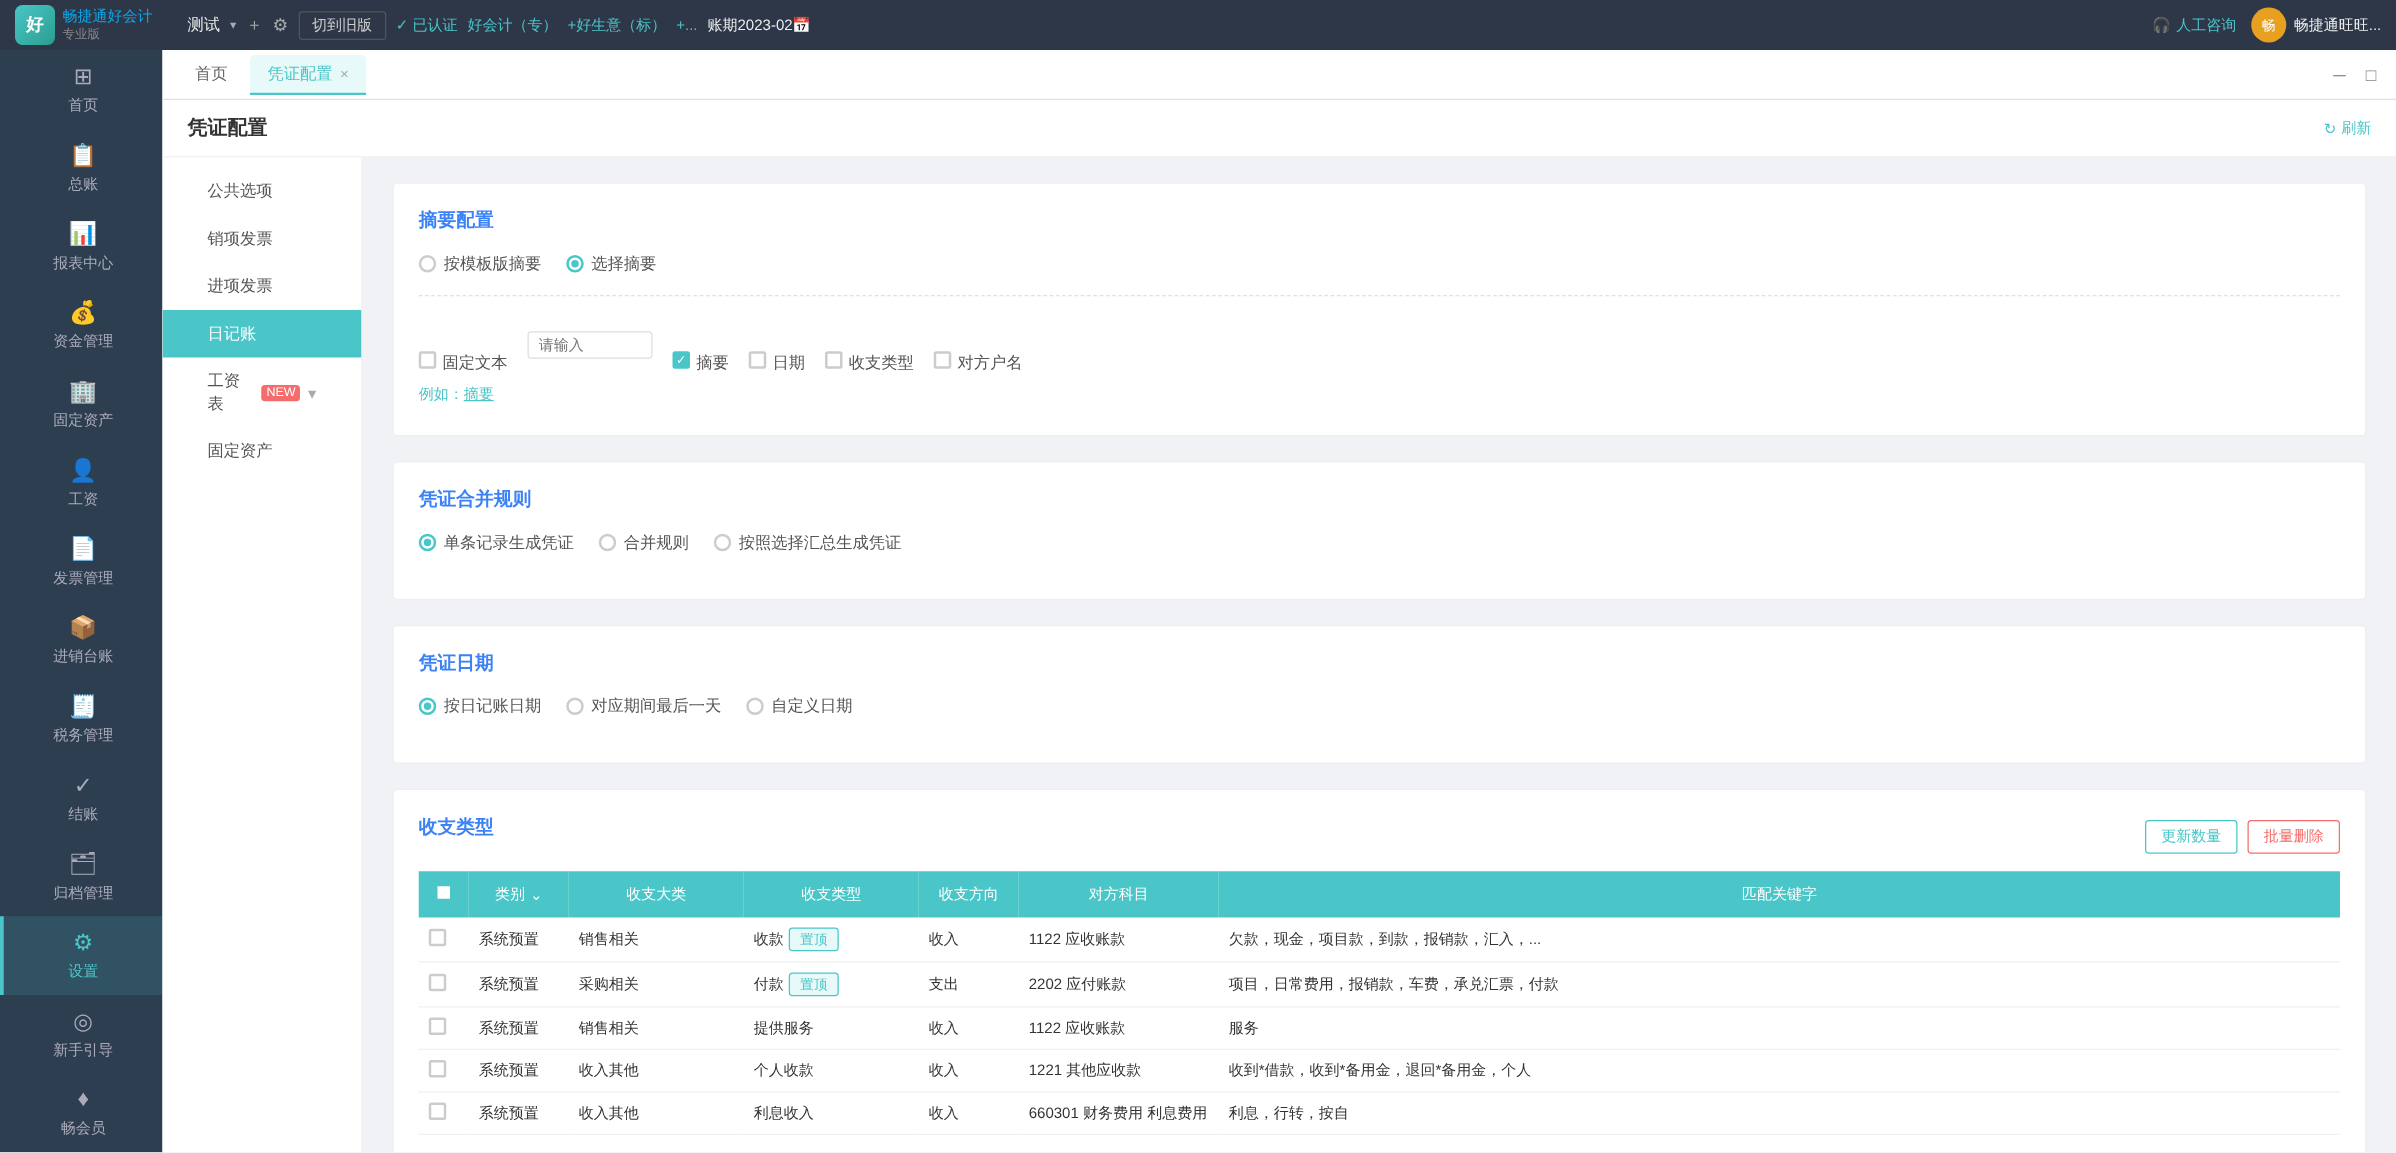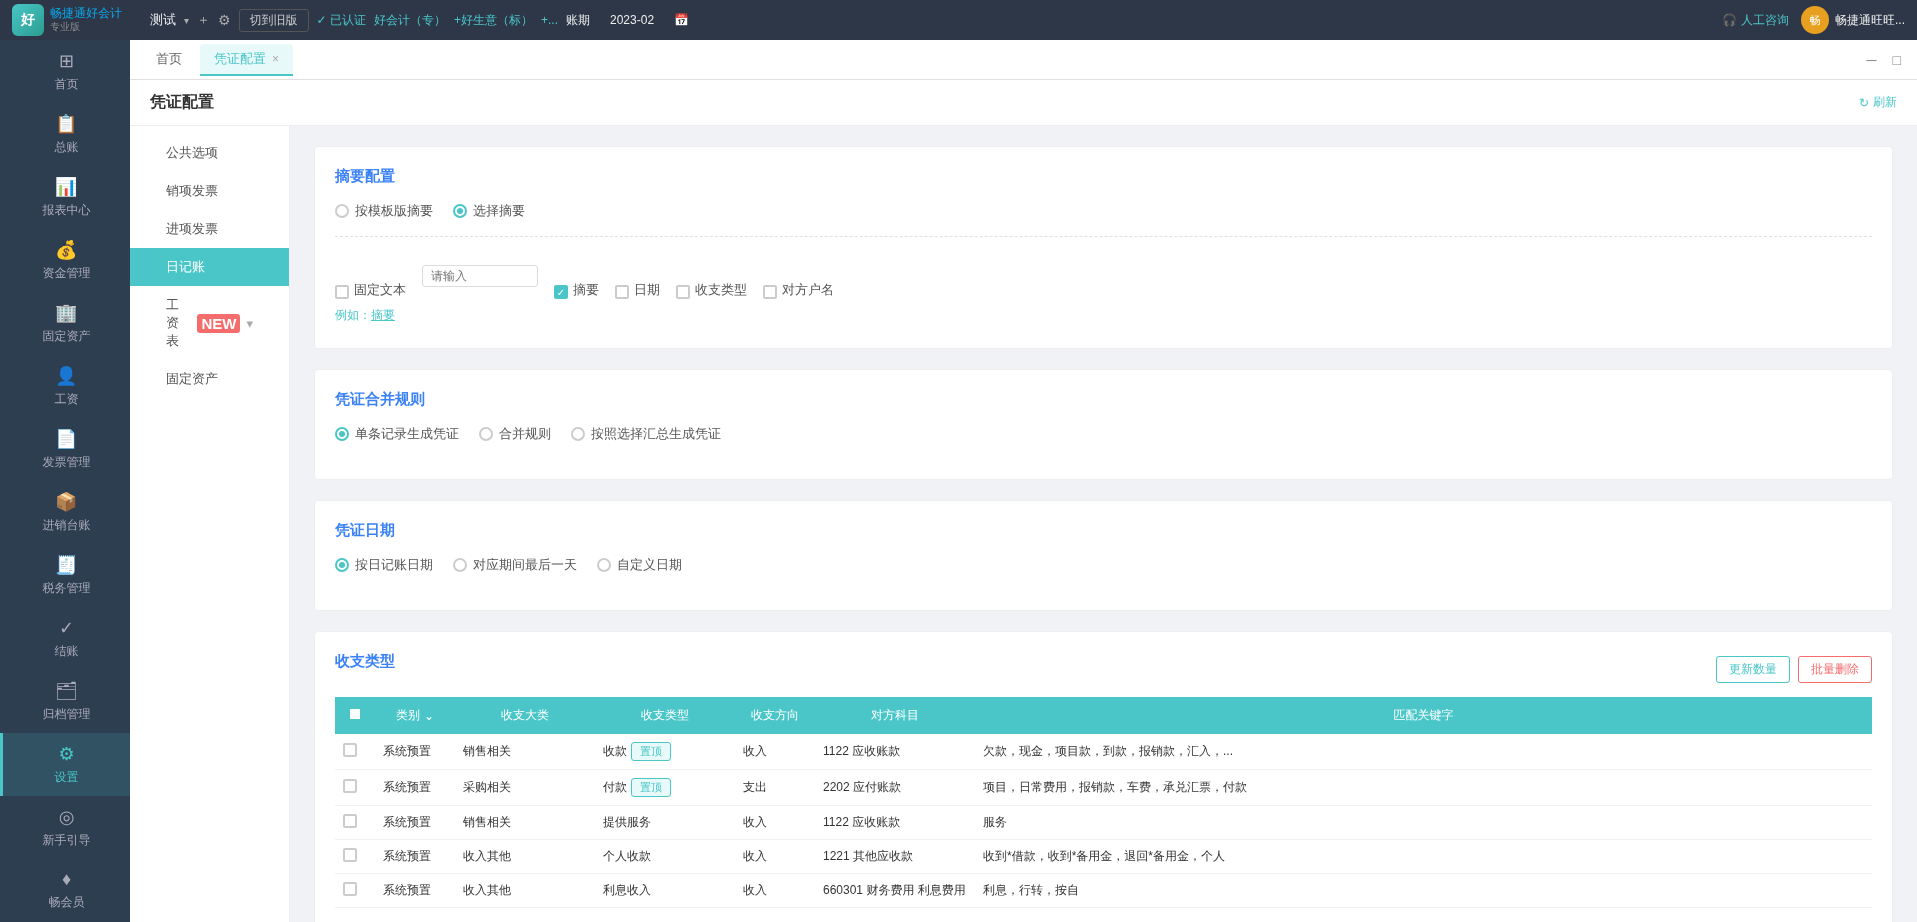--- a/index.html
+++ b/index.html
@@ -8,21 +8,21 @@
     
     .topbar { height: 40px; background: #2d3748; display: flex; align-items: center; padding: 0 12px; gap: 8px; color: #ccc; flex-shrink: 0; }
     .topbar-logo { display: flex; align-items: center; gap: 6px; width: 130px; }
     .logo-icon { width: 32px; height: 32px; background: linear-gradient(135deg, #4ac6c8, #2a9d8f); border-radius: 6px; display: flex; align-items: center; justify-content: center; color: white; font-size: 14px; font-weight: bold; }
     .logo-text { color: #0ea5e9; font-size: 12px; line-height: 1.2; }
     .logo-sub { color: #888; font-size: 10px; }
     .topbar-name { color: #eee; font-size: 13px; }
     .topbar-arrow { color: #aaa; font-size: 10px; cursor: pointer; }
     .topbar-btn { background: none; border: 1px solid #555; color: #ccc; padding: 2px 10px; border-radius: 3px; cursor: pointer; font-size: 12px; }
     .topbar-tag { color: #4ac6c8; font-size: 12px; }
-    .topbar-period { color: #eee; font-size: 12px; display: flex; align-items: center; gap: 20px; }
+    .topbar-period { color: #eee; font-size: 12px; display: flex; align-items: center; gap: 0; }
     .topbar-right { display: flex; align-items: center; gap: 12px; margin-left: auto; }
     .topbar-service { color: #4ac6c8; font-size: 12px; cursor: pointer; display: flex; align-items: center; gap: 4px; }
     .topbar-user { display: flex; align-items: center; gap: 6px; cursor: pointer; }
     .avatar { width: 28px; height: 28px; background: #e8a020; border-radius: 50%; display: flex; align-items: center; justify-content: center; color: white; font-size: 11px; }
     .username { color: #eee; font-size: 12px; }
 
     
     .main-layout { display: flex; flex: 1; overflow: hidden; }
 
     
@@ -43,43 +43,43 @@
     .icon-btn { background: none; border: none; cursor: pointer; color: #888; font-size: 14px; padding: 2px 4px; }
     .page-header { background: #fff; padding: 12px 20px; display: flex; align-items: center; justify-content: space-between; border-bottom: 1px solid #eee; }
     .page-title { font-size: 16px; font-weight: bold; color: #333; }
     .refresh-btn { color: #4ac6c8; font-size: 12px; cursor: pointer; display: flex; align-items: center; gap: 4px; border: none; background: none; }
 
     
     .two-panel { display: flex; flex: 1; }
     .left-panel { width: 160px; background: #fff; border-right: 1px solid #eee; flex-shrink: 0; padding-top: 8px; }
     .left-menu-item { padding: 10px 36px; font-size: 13px; color: #555; cursor: pointer; display: flex; align-items: center; gap: 6px; }
     .left-menu-item.active { background: #4ac6c8; color: #fff; }
-    .new-badge { background: #f56c6c; color: white; font-size: 15px; padding: 1px 4px; border-radius: 3px; font-weight: bold; }
+    .new-badge { background: #f56c6c; color: white; font-size: 10px; padding: 1px 4px; border-radius: 3px; }
     .left-menu-arrow { margin-left: auto; color: #aaa; }
 
     
     .right-panel { flex: 1; padding: 20px 24px; overflow-y: auto; }
 
     
     .section { background: #fff; border-radius: 4px; margin-bottom: 20px; padding: 20px 20px 24px; border: 1px solid #eee; }
     .section-title { font-size: 15px; font-weight: bold; color: #3b82f6; margin-bottom: 16px; }
     .section-divider { border: none; border-top: 1px dashed #e0e0e0; margin: 16px 0; }
 
     
     .radio-row { display: flex; align-items: center; gap: 20px; margin-bottom: 12px; }
     .radio-option { display: flex; align-items: center; gap: 6px; cursor: pointer; font-size: 13px; color: #555; }
     .radio-circle { width: 14px; height: 14px; border-radius: 50%; border: 2px solid #ccc; display: inline-flex; align-items: center; justify-content: center; }
     .radio-circle.checked { border-color: #4ac6c8; }
     .radio-circle.checked::after { content: ''; width: 6px; height: 6px; background: #4ac6c8; border-radius: 50%; }
 
     .checkbox-row { display: flex; align-items: center; gap: 16px; flex-wrap: wrap; }
-    .checkbox-option { display: flex; align-items: flex-end; gap: 5px; cursor: pointer; font-size: 13px; color: #555; margin-top: 28px; }
+    .checkbox-option { display: flex; align-items: flex-start; gap: 5px; cursor: pointer; font-size: 13px; color: #555; margin-top: 28px; }
     .checkbox-box { width: 14px; height: 14px; border: 2px solid #ccc; border-radius: 2px; display: inline-flex; align-items: center; justify-content: center; }
     .checkbox-box.checked { background: #4ac6c8; border-color: #4ac6c8; color: white; font-size: 10px; }
-    .text-input { border: 1px solid #ddd; border-radius: 3px; padding: 3px 8px; font-size: 12px; color: #999; width: 116px; }
+    .text-input { border: 1px solid #ddd; border-radius: 3px; padding: 3px 8px; font-size: 12px; color: #999; width: 100px; }
     .example-text { color: #4ac6c8; font-size: 12px; margin-top: 8px; }
     .example-keyword { color: #4ac6c8; text-decoration: underline; }
 
     
     .section-header { display: flex; align-items: center; justify-content: space-between; margin-bottom: 10px; }
     .btn-group { display: flex; gap: 8px; }
     .btn-outline { border: 1px solid #4ac6c8; color: #4ac6c8; background: #fff; padding: 4px 12px; border-radius: 3px; font-size: 12px; cursor: pointer; }
     .btn-danger { border: 1px solid #f56c6c; color: #f56c6c; background: #fff; padding: 4px 12px; border-radius: 3px; font-size: 12px; cursor: pointer; }
 
     table { width: 100%; border-collapse: collapse; font-size: 12px; }

